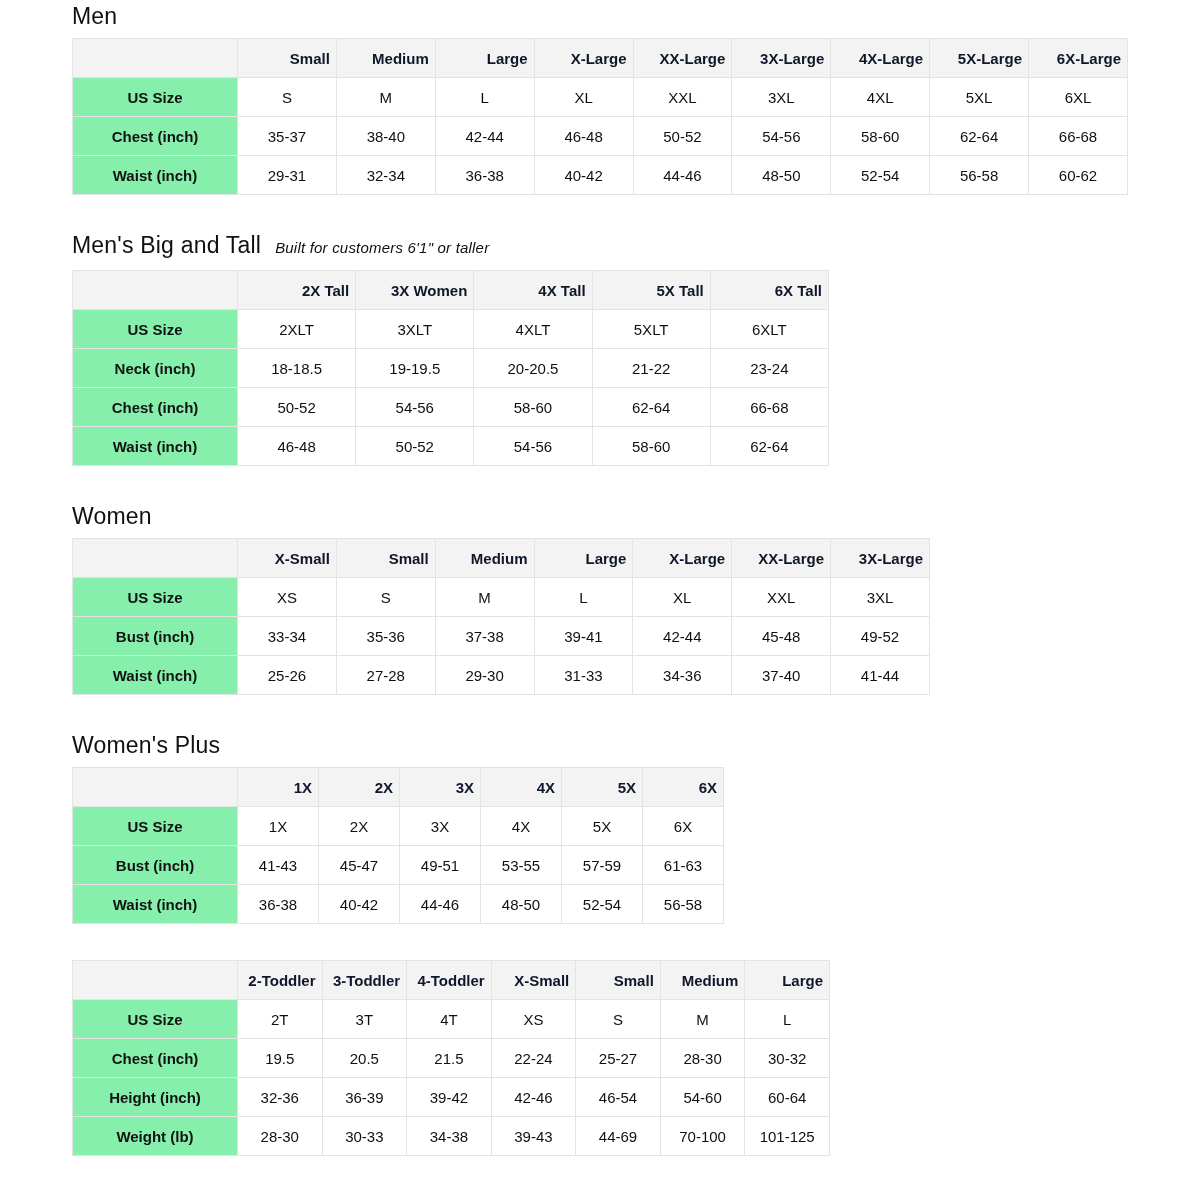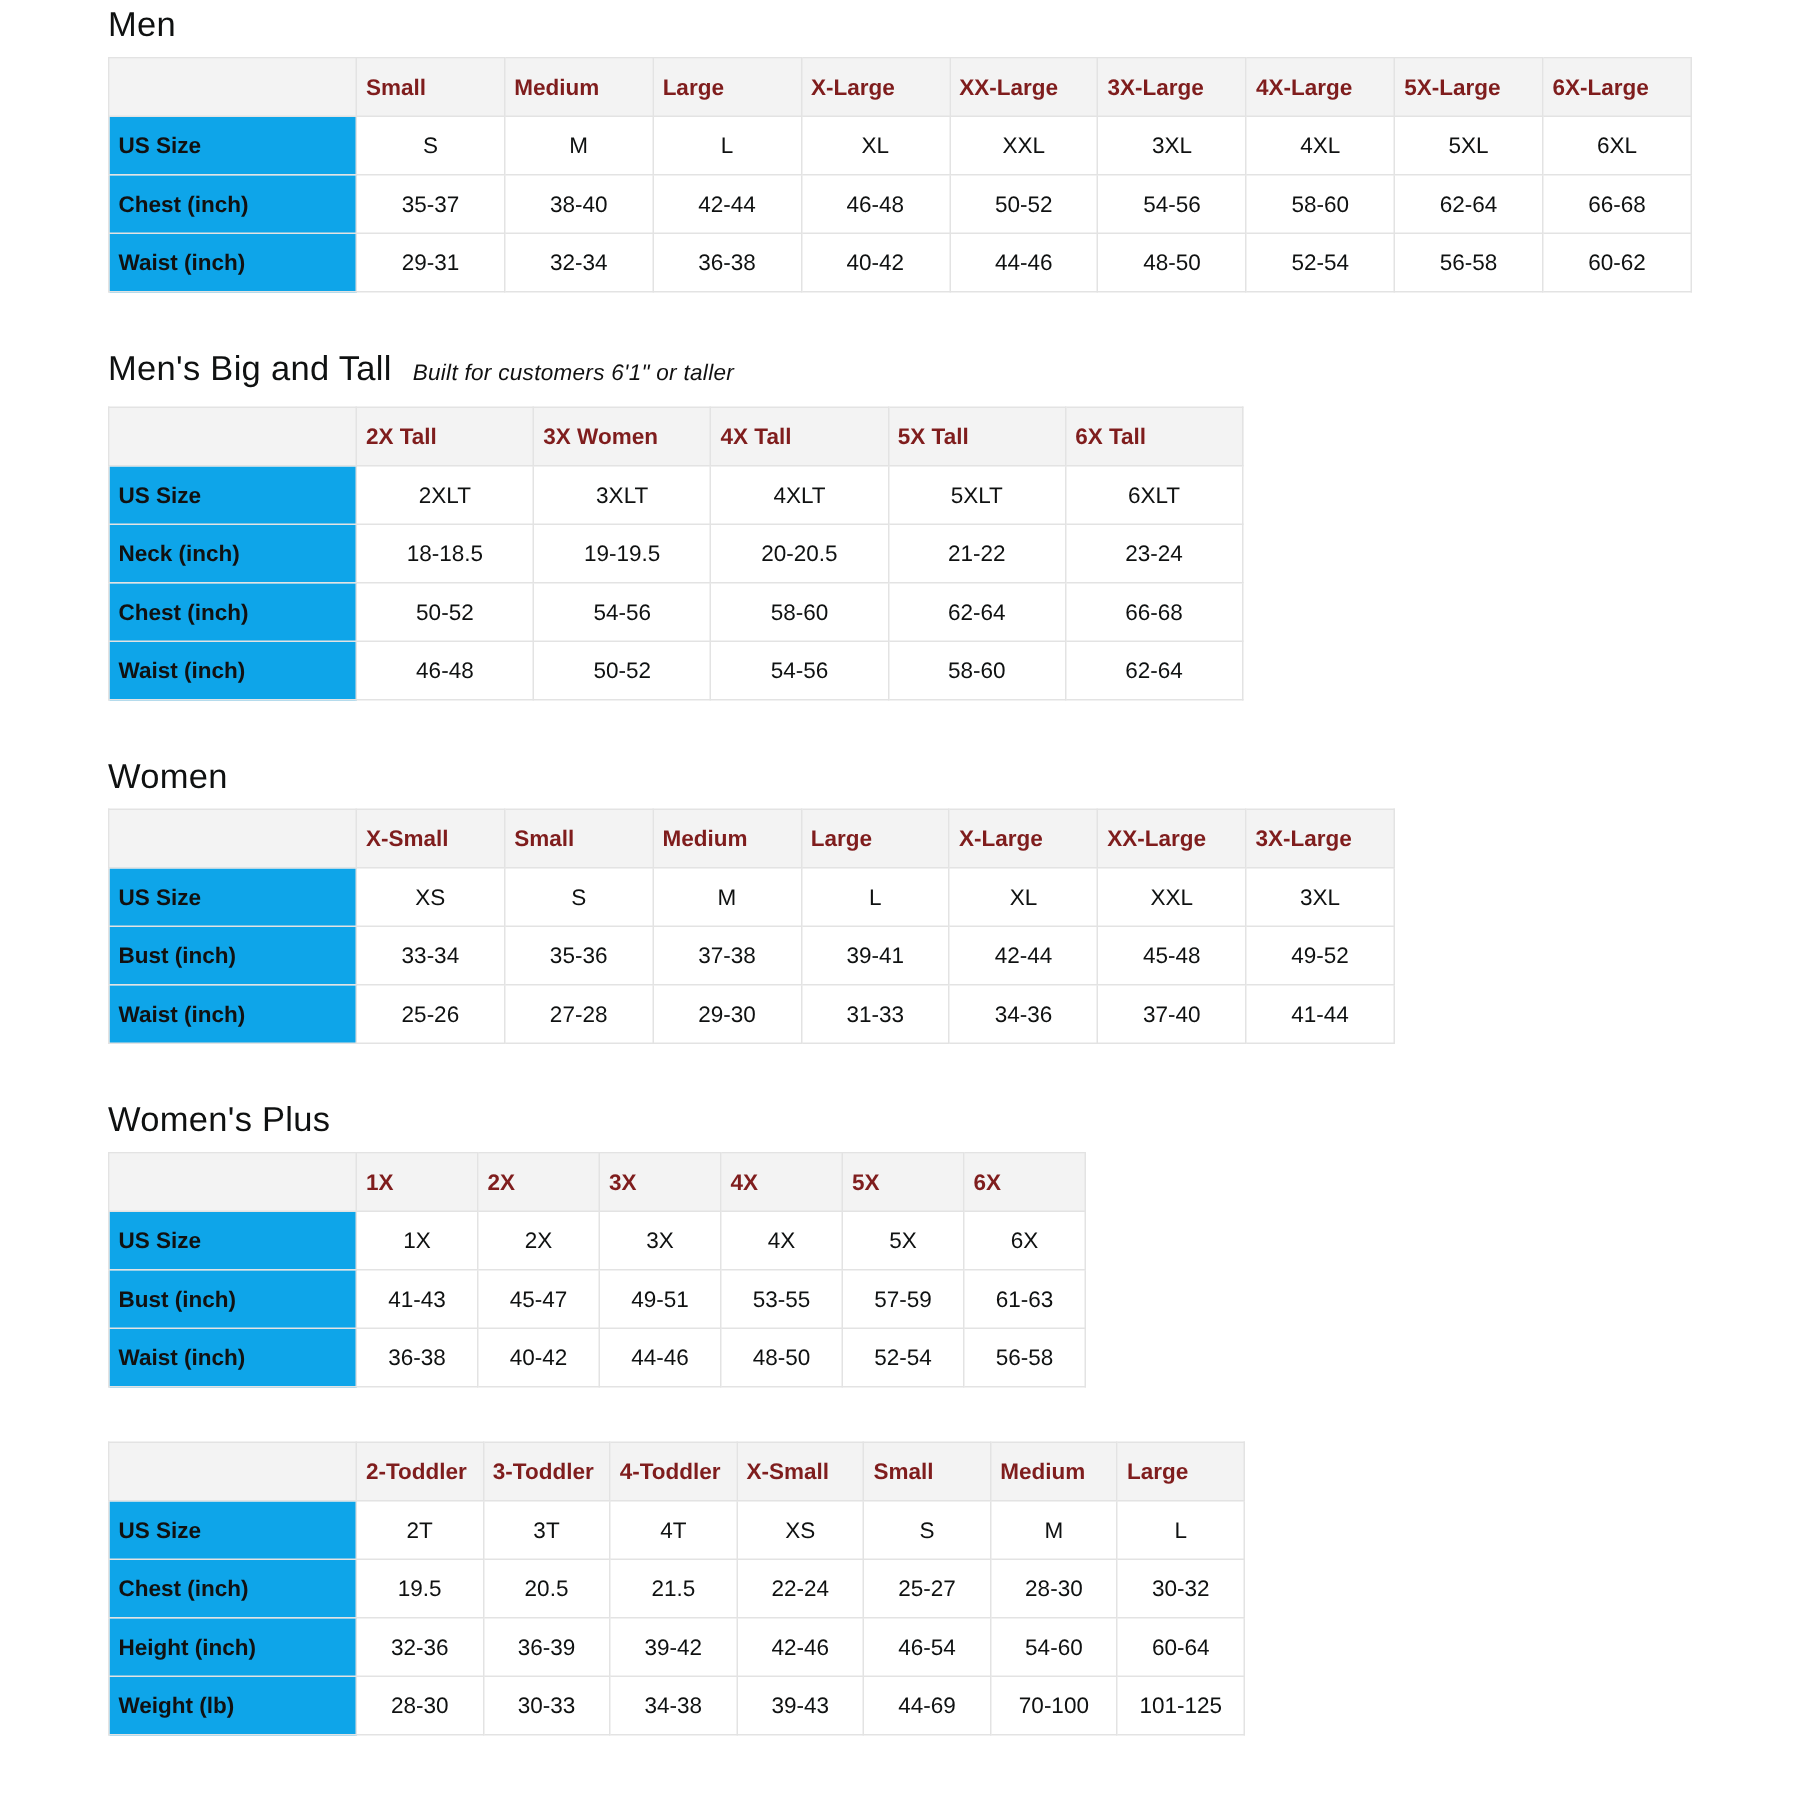--- a/index.html
+++ b/index.html
@@ -38,28 +38,28 @@
     height: 39px;
     font-size: 15px;
     padding: 0 6px;
     vertical-align: middle;
   }
   .corner-cell, .col-header {
     background: #f3f3f3;
   }
   .col-header {
     font-weight: 700;
-    text-align: left;
-    color: #7f1d1d;
+    text-align: right;
+    color: #0f172a;
     margin-top: 44px;
   }
   .row-label {
-    background: #0ea5e9;
+    background: #86efac;
     font-weight: 700;
-    text-align: left;
+    text-align: center;
     padding-left: 14px;
     color: #111111;
   }
   .data-cell {
     background: #ffffff;
     text-align: center;
     font-weight: 400;
   }
 </style>
 </head>

